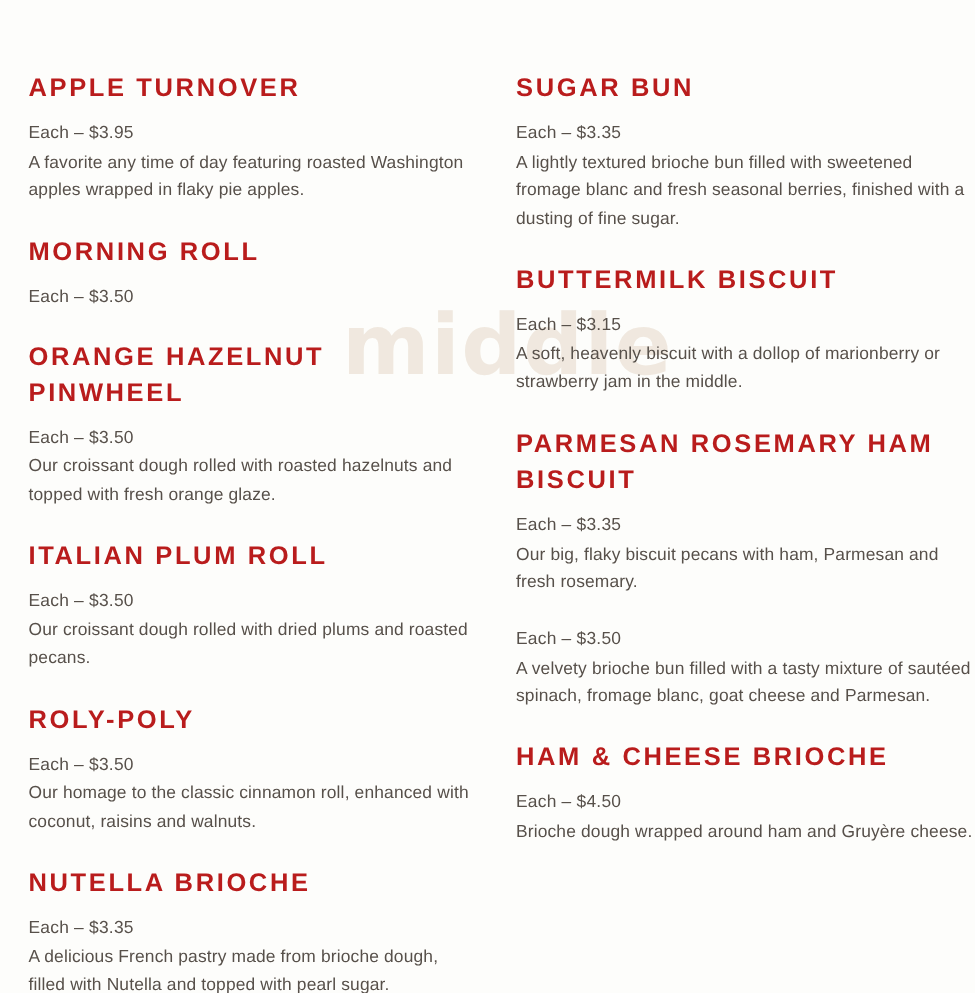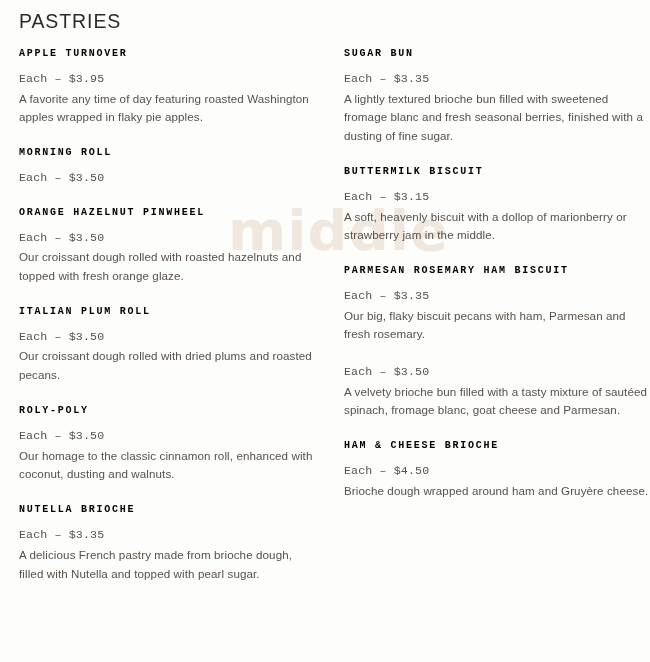--- a/index.html
+++ b/index.html
@@ -68,57 +68,54 @@
   .column-right { left: 344px; width: 305px; }
 
   .menu-item {
     margin-bottom: 19px;
   }
   .menu-item:last-child {
     margin-bottom: 0;
   }
 
   .item-name {
-    font-size: 10px;
+    font-size: 17px;
     font-weight: 700;
     letter-spacing: 1.75px;
-    color: #000000;
+    color: #b91c1c;
     line-height: 1.42;
     margin: 0 0 9px 0;
     text-transform: uppercase;
-    font-family: Liberation Mono, monospace;
   }
 
   .item-price {
     font-size: 11.6px;
     font-weight: 400;
     color: #57504a;
     line-height: 1.5;
     margin: 0 0 2px 0;
     letter-spacing: 0.15px;
-    font-family: Liberation Mono, monospace;
   }
 
   .item-desc {
     font-size: 11.6px;
     font-weight: 400;
     color: #57504a;
     line-height: 1.62;
     margin: 0;
     letter-spacing: 0.1px;
   }
 </style>
 </head>
 <body>
 
 <div id="menu-root">
 
   <div class="watermark">middle</div>
 
-  <h1 class="page-title">PASTRIES</h1>
 
   <div class="columns">
     <div class="column column-left" id="col-left">
         <div class="menu-item">
           <div class="item-name">APPLE TURNOVER</div>
           <div class="item-price">Each – $3.95</div>
           <div class="item-desc">A favorite any time of day featuring roasted Washington apples wrapped in flaky pie apples.</div>
         </div>
         <div class="menu-item">
           <div class="item-name">MORNING ROLL</div>
@@ -130,21 +127,21 @@
           <div class="item-desc">Our croissant dough rolled with roasted hazelnuts and topped with fresh orange glaze.</div>
         </div>
         <div class="menu-item">
           <div class="item-name">ITALIAN PLUM ROLL</div>
           <div class="item-price">Each – $3.50</div>
           <div class="item-desc">Our croissant dough rolled with dried plums and roasted pecans.</div>
         </div>
         <div class="menu-item">
           <div class="item-name">ROLY-POLY</div>
           <div class="item-price">Each – $3.50</div>
-          <div class="item-desc">Our homage to the classic cinnamon roll, enhanced with coconut, dusting and walnuts.</div>
+          <div class="item-desc">Our homage to the classic cinnamon roll, enhanced with coconut, raisins and walnuts.</div>
         </div>
         <div class="menu-item">
           <div class="item-name">NUTELLA BRIOCHE</div>
           <div class="item-price">Each – $3.35</div>
           <div class="item-desc">A delicious French pastry made from brioche dough, filled with Nutella and topped with pearl sugar.</div>
         </div>
       </div>
     <div class="column column-right" id="col-right">
         <div class="menu-item">
           <div class="item-name">SUGAR BUN</div>

